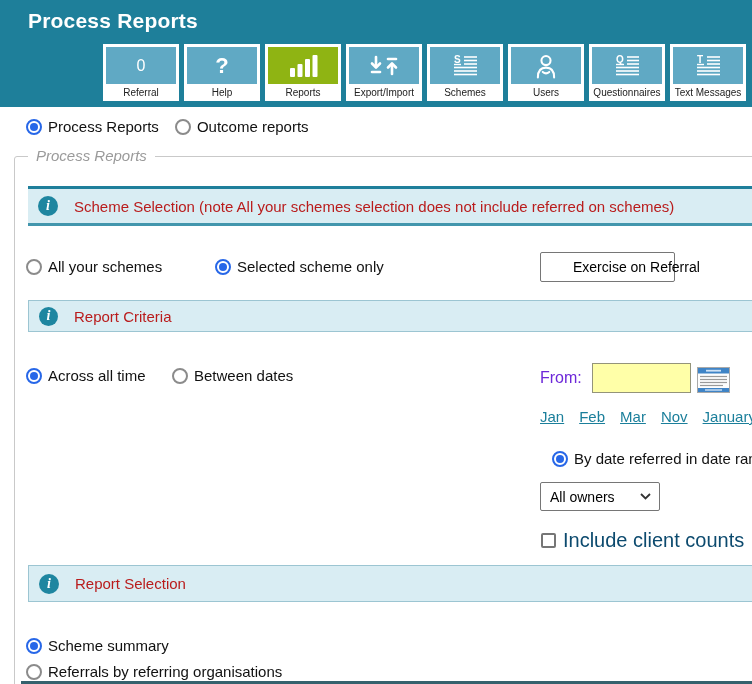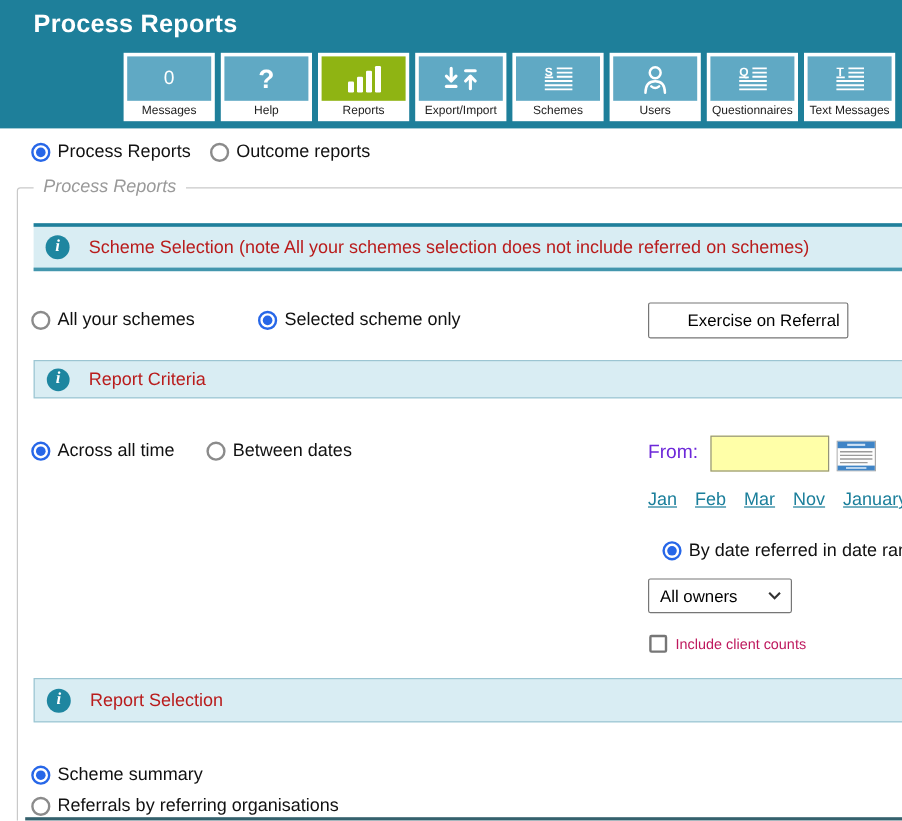--- a/index.html
+++ b/index.html
@@ -52,40 +52,40 @@
                 background:#ffffa8; border:1px solid #94947a; font-size:14px; padding:0 6px;
                 font-family:"Liberation Sans", sans-serif; }
   .cal { position:absolute; left:697px; top:367px; cursor:pointer; }
 
   .months { position:absolute; left:540px; top:408px; display:flex; gap:15px; white-space:nowrap; }
   .months a { color:#1b7f9b; font-size:15px; text-decoration:underline; cursor:pointer; }
 
   .filter-label { position:absolute; left:28px; top:488px; font-size:16px; color:#111; }
 
   .chkrow { position:absolute; left:541px; top:529px; display:flex; align-items:center; gap:7px;
-            font-size:12px; color:#be185d; white-space:nowrap; }
+            font-size:20px; color:#0c4a6e; white-space:nowrap; }
   .checkbox { width:15px; height:15px; border:2px solid #767676; border-radius:2px; background:#fff; flex:0 0 15px; }
 
   .bottom-strip { position:absolute; left:21px; top:681px; width:731px; height:3px; background:#35616d; }
 </style>
 </head>
 <body>
 
 <div class="page">
 
   <div class="header">
     <div class="title">Process Reports</div>
 
     <div class="toolbar">
 
       <div class="tb-btn">
         <div class="tb-ico">
           <span class="badge0">0</span>
         </div>
-        <div class="tb-lbl">Messages</div>
+        <div class="tb-lbl">Referral</div>
       </div>
 
       <div class="tb-btn">
         <div class="tb-ico">
           <span class="qmark">?</span>
         </div>
         <div class="tb-lbl">Help</div>
       </div>
 
       <div class="tb-btn sel">
@@ -199,21 +199,21 @@
   </div>
 
   <div class="rrow" style="left:26px; top:258px;">
     <span class="radio off"></span>
     <span>All your schemes</span>
   </div>
   <div class="rrow" style="left:183px; top:258px;margin-left:32px;">
     <span class="radio on"></span>
     <span>Selected scheme only</span>
   </div>
-  <div class="select" style="left:540px; top:252px; width:167px;padding-left:32px;">
+  <div class="select" style="left:540px; top:252px; width:135px;padding-left:32px;">
     <span>Exercise on Referral</span>
     <svg width="11" height="7" viewBox="0 0 11 7" fill="none" stroke="#333" stroke-width="1.8">
         <polyline points="1,1 5.5,5.5 10,1"></polyline>
       </svg>
   </div>
 
   <div class="secbar b2">
     <span class="info-ico" style="width:19px;height:19px;flex-basis:19px;">
         <span>i</span>
       </span>

